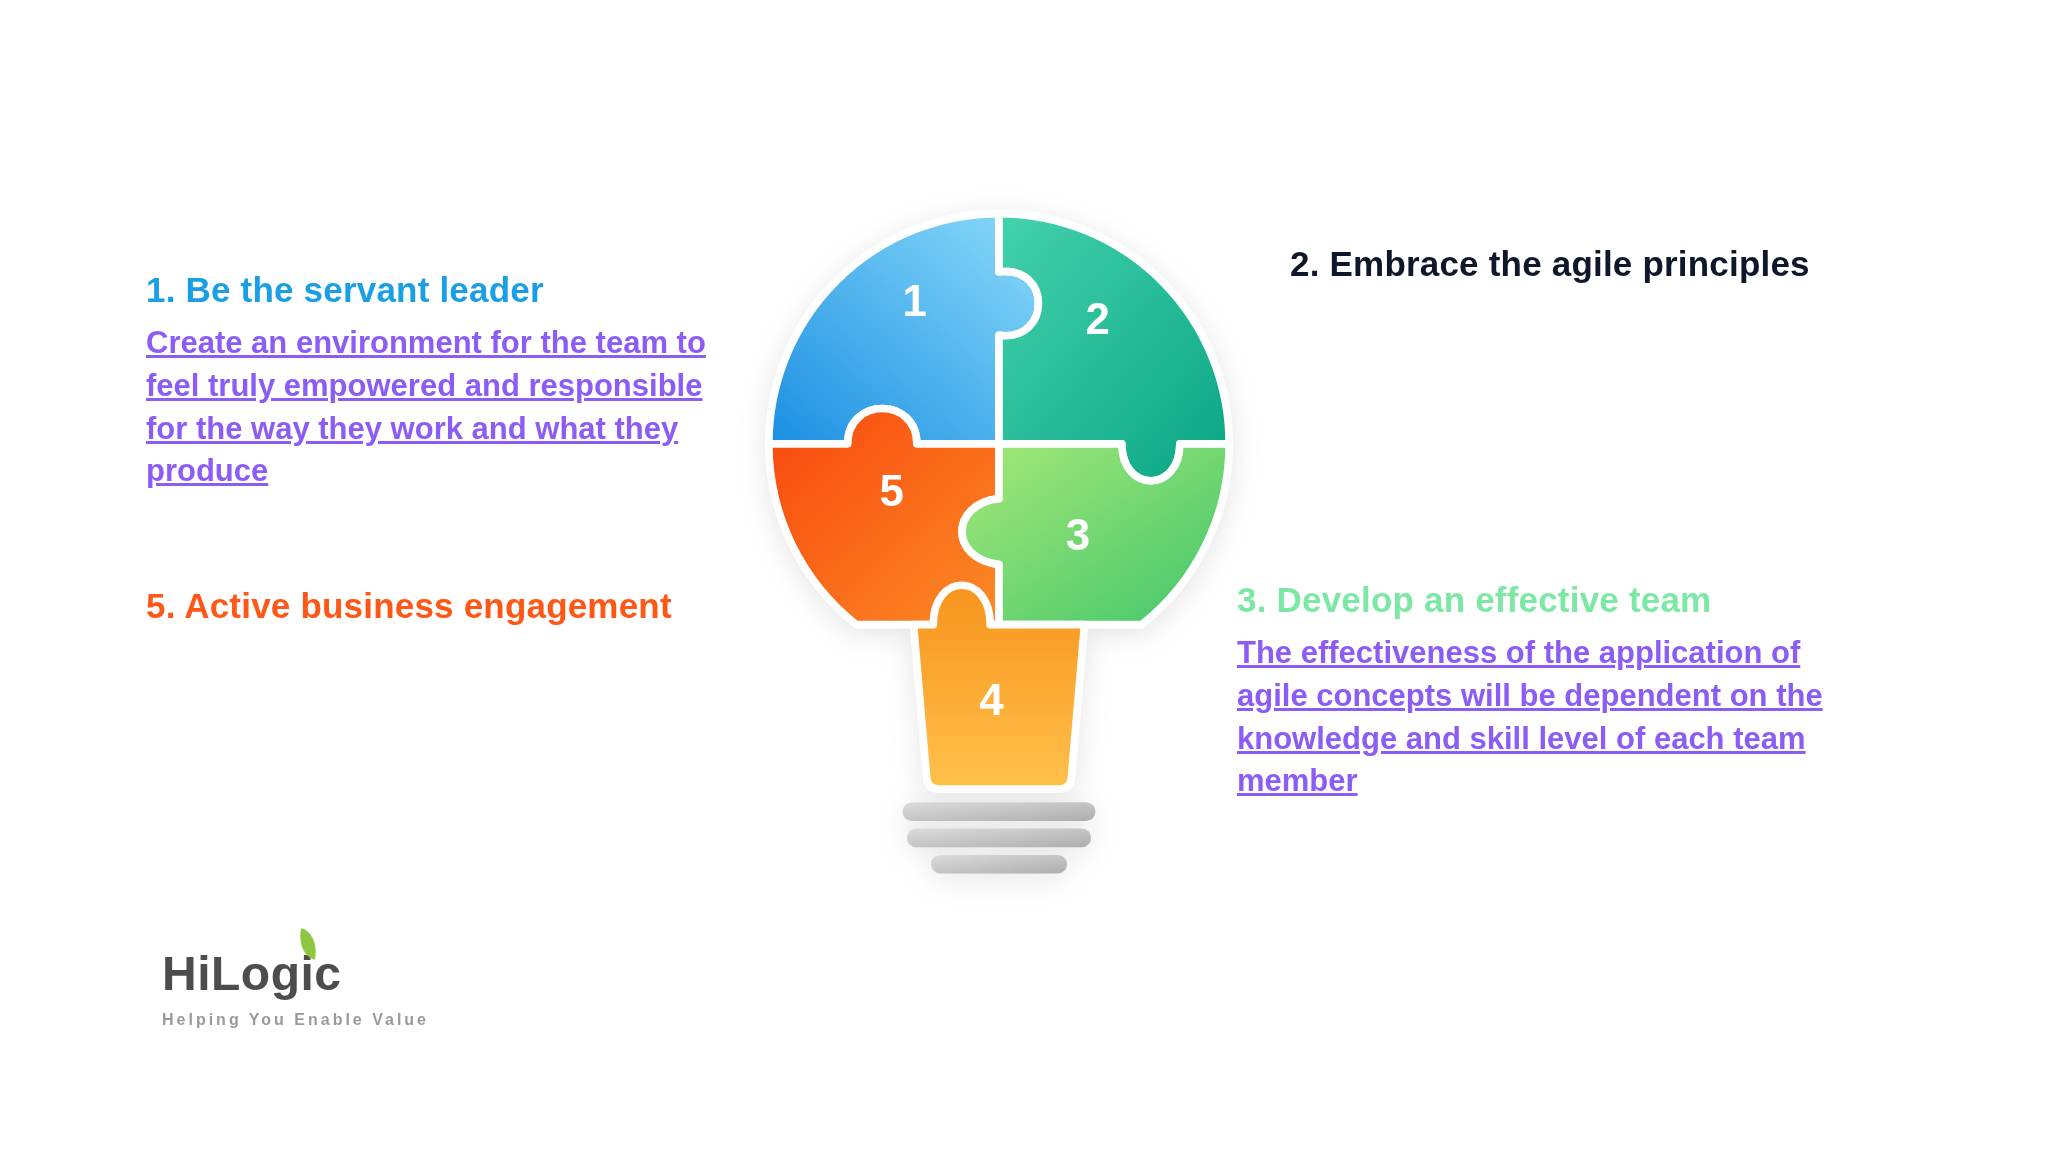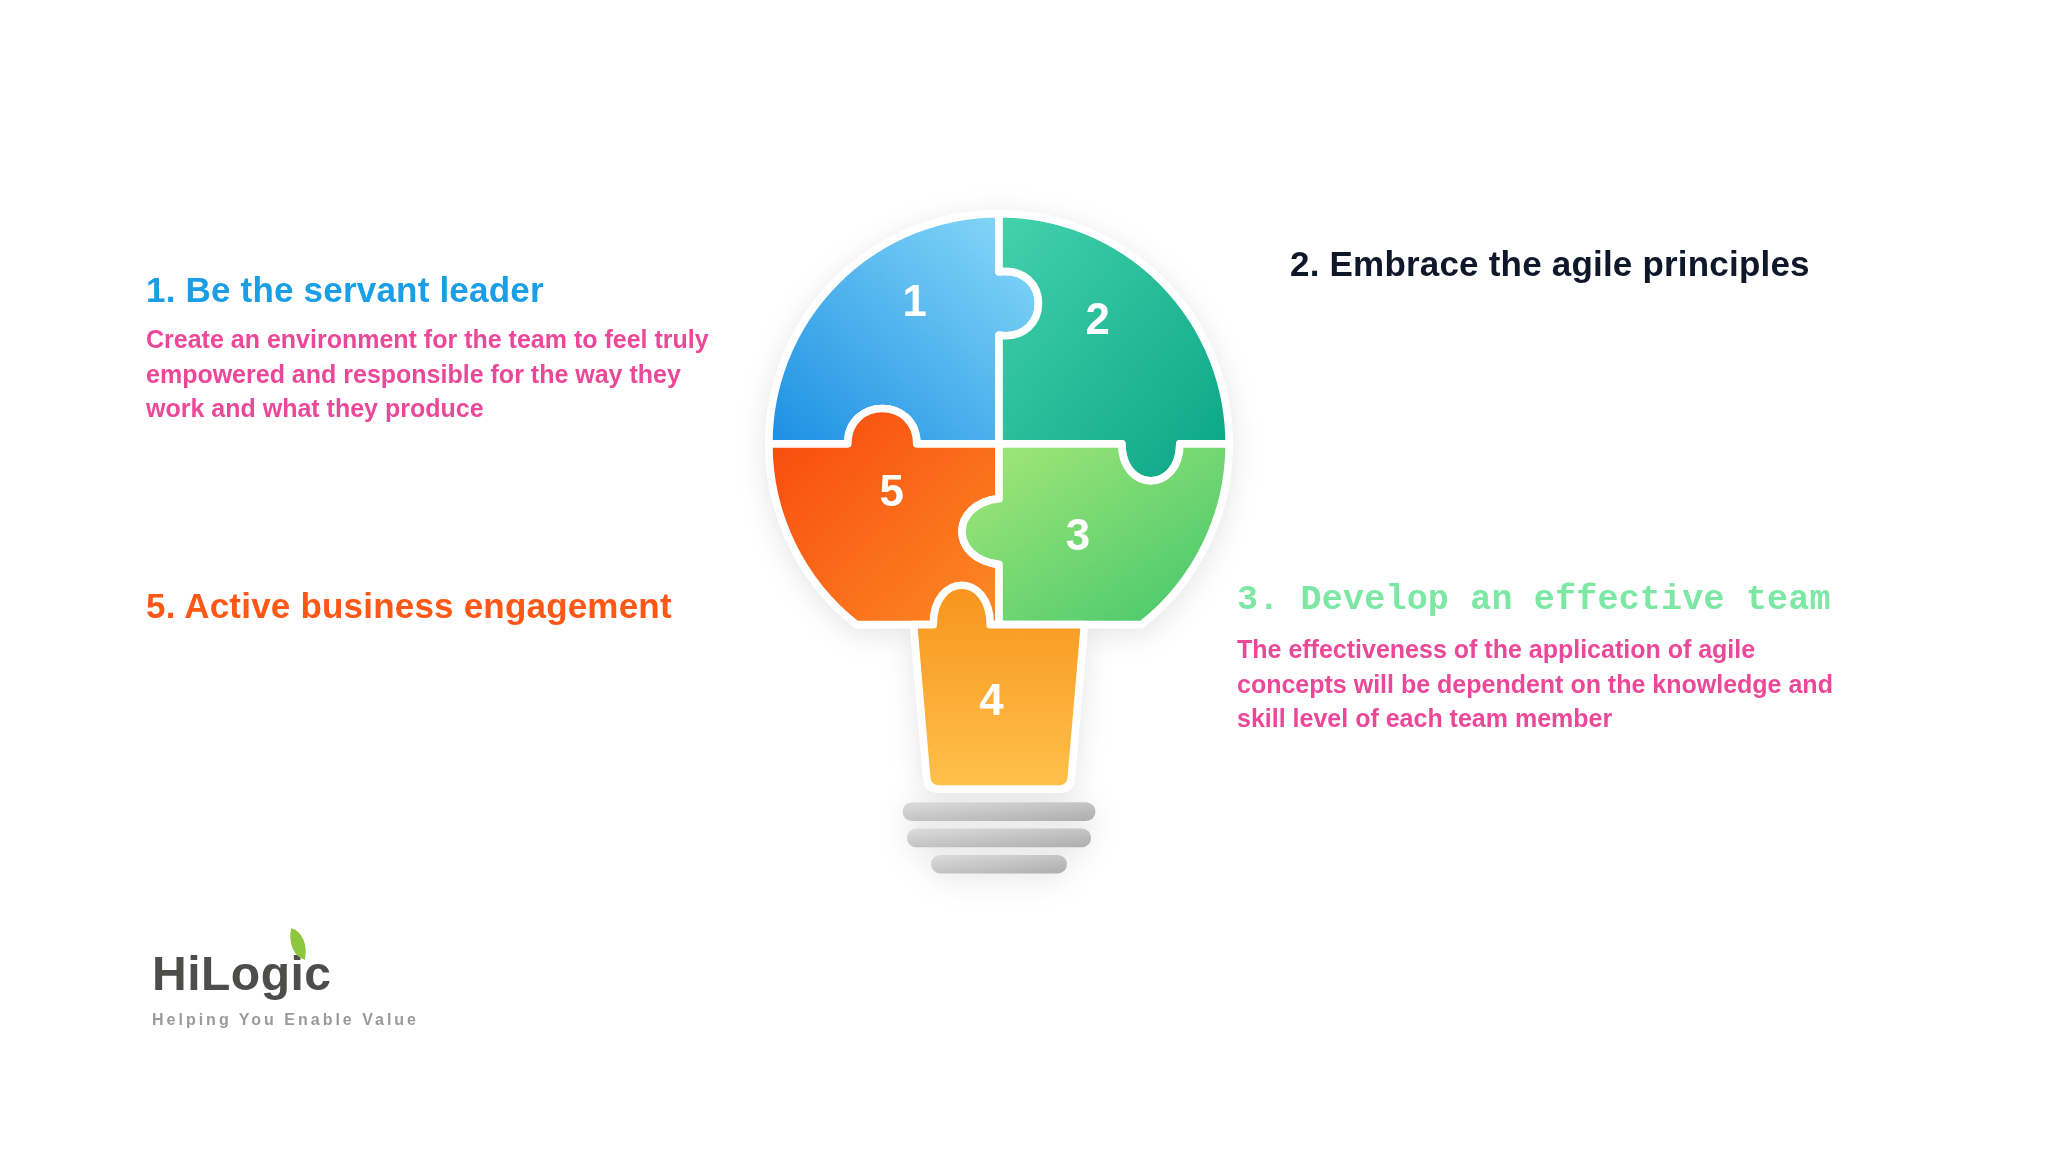--- a/index.html
+++ b/index.html
@@ -14,24 +14,25 @@
   .stage { position: absolute; inset: 0; }
 
   .section { position: absolute; }
   .section h2 {
     font-size: 35px;
     font-weight: bold;
     letter-spacing: 0.2px;
     margin-bottom: 12px;
   }
   .section p {
-    font-size: 25px;
+    font-size: 31px;
     font-weight: bold;
-    color: #ec4899;
+    color: #8b5cf6;
     line-height: 1.38;
+    text-decoration: underline;
   }
   #sec-1 { left: 146px; top: 270px; width: 600px; }
   #sec-2 { left: 1290px; top: 244px; width: 620px; }
   #sec-5 { left: 146px; top: 586px; width: 650px; }
   #sec-3 { left: 1237px; top: 580px; width: 630px; }
   #sec-4 { left: 748px; top: 938px; width: 740px; }
 
   .bulb-wrap {
     position: absolute;
     left: 714px;
@@ -45,21 +46,21 @@
     filter: drop-shadow(0 6px 14px rgba(0,0,0,0.10));
   }
   .bulb-number {
     font-family: "Liberation Sans", sans-serif;
     font-size: 40px;
     font-weight: bold;
   }
 
   .logo {
     position: absolute;
-    left: 152px;
+    left: 162px;
     top: 946px;
   }
   .logo .logo-text {
     position: relative;
     font-size: 48px;
     font-weight: bold;
     color: #4D4D4B;
     letter-spacing: 0.5px;
   }
   .logo .leaf {
@@ -88,21 +89,21 @@
   <div class="section" id="sec-1">
     <h2 style="color: rgb(26, 158, 229);">1. Be the servant leader</h2>
     <p>Create an environment for the team to feel truly empowered and responsible for the way they work and what they produce</p>
   </div>
 
   <div class="section" id="sec-2">
     <h2 style="color: #0f172a;">2. Embrace the agile principles</h2>
   </div>
 
   <div class="section" id="sec-3">
-    <h2 style="color: rgb(124, 232, 164); font-family: Liberation Mono, monospace;">3. Develop an effective team</h2>
+    <h2 style="color: rgb(124, 232, 164);">3. Develop an effective team</h2>
     <p>The effectiveness of the application of agile concepts will be dependent on the knowledge and skill level of each team member</p>
   </div>
 
 
   <div class="section" id="sec-5">
     <h2 style="color: rgb(255, 87, 22);">5. Active business engagement</h2>
   </div>
 
   <div class="bulb-wrap">
     <svg viewBox="0 0 520 640" xmlns="http://www.w3.org/2000/svg">

